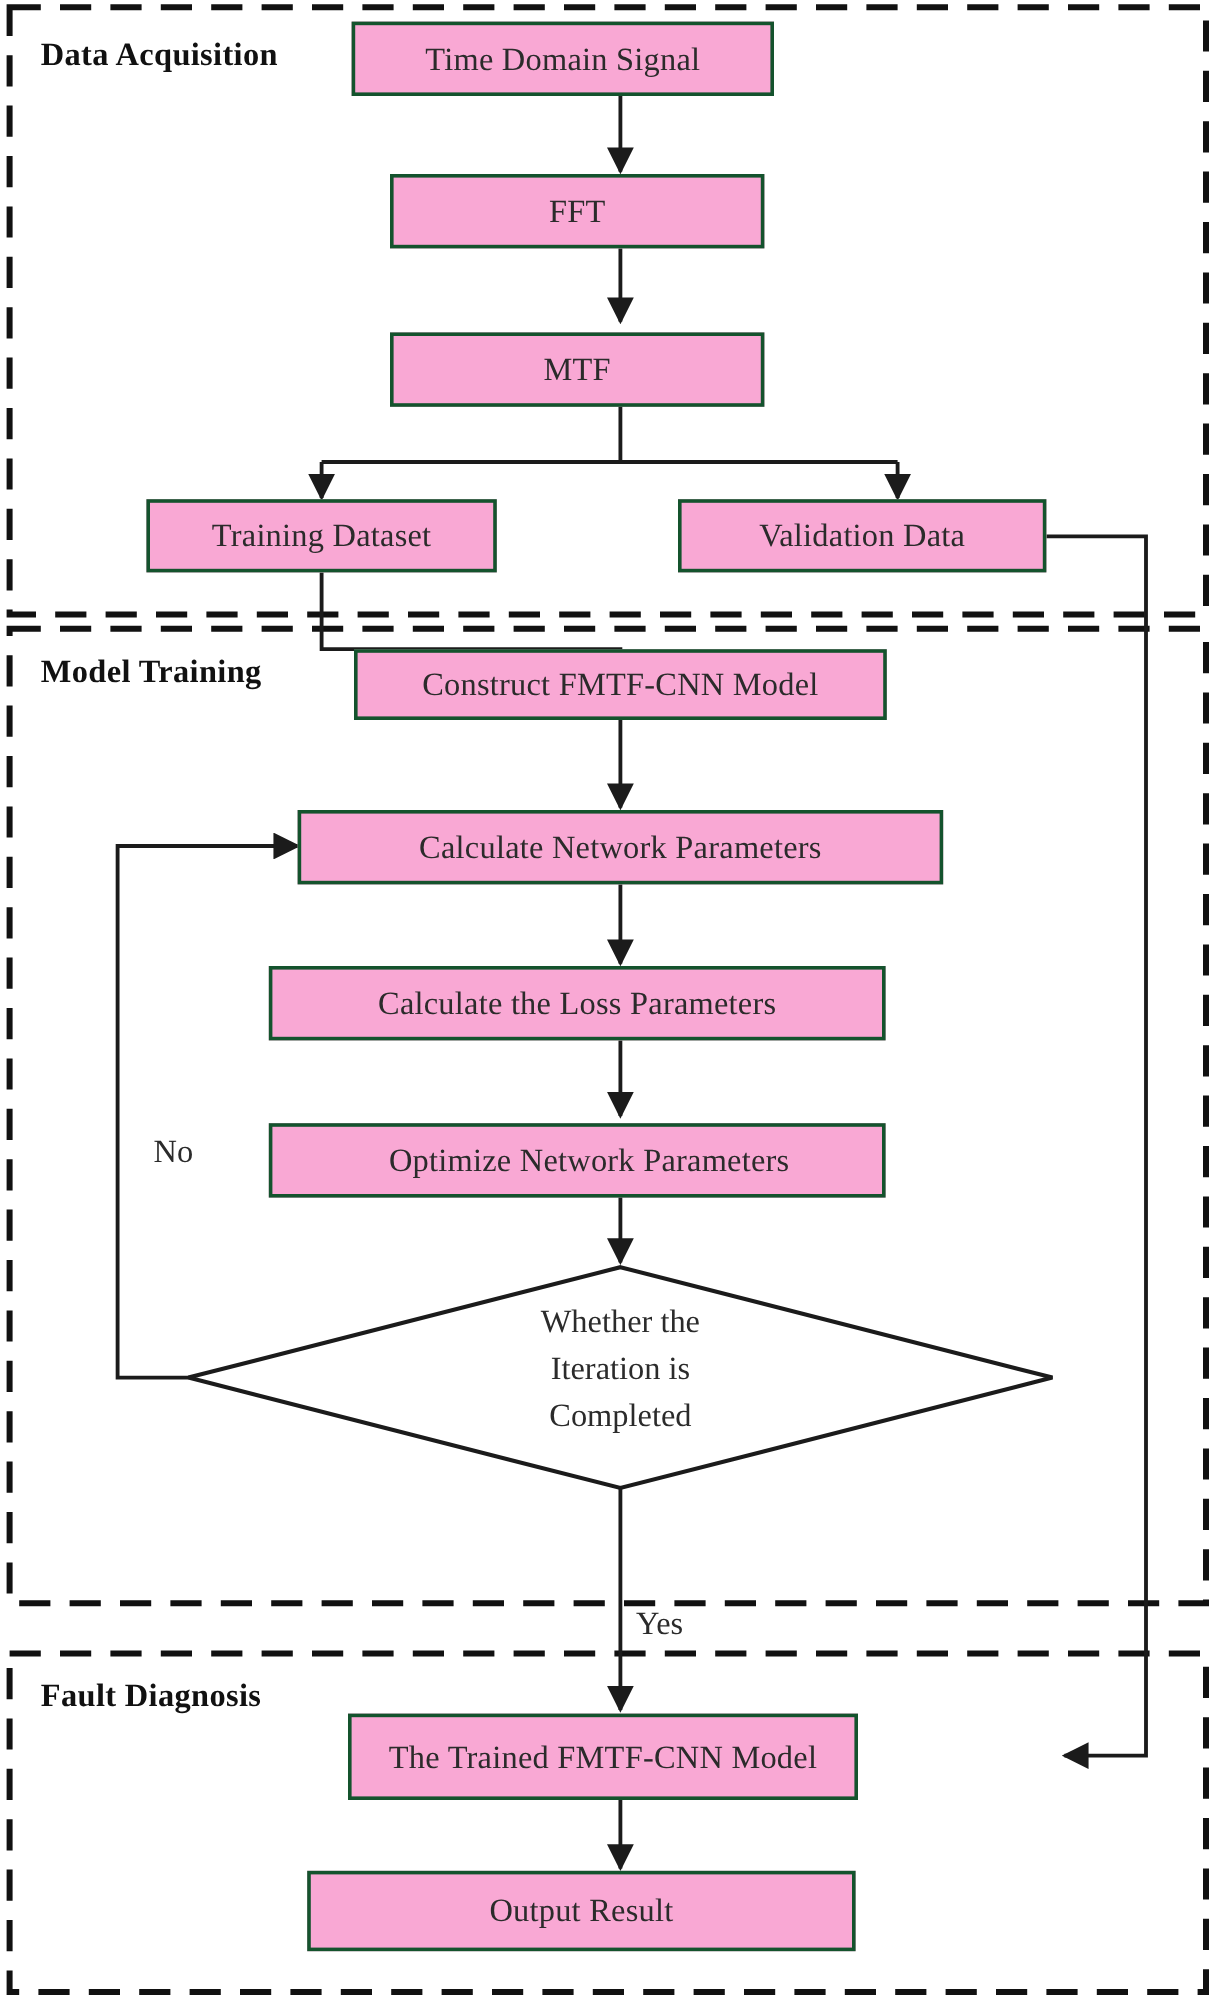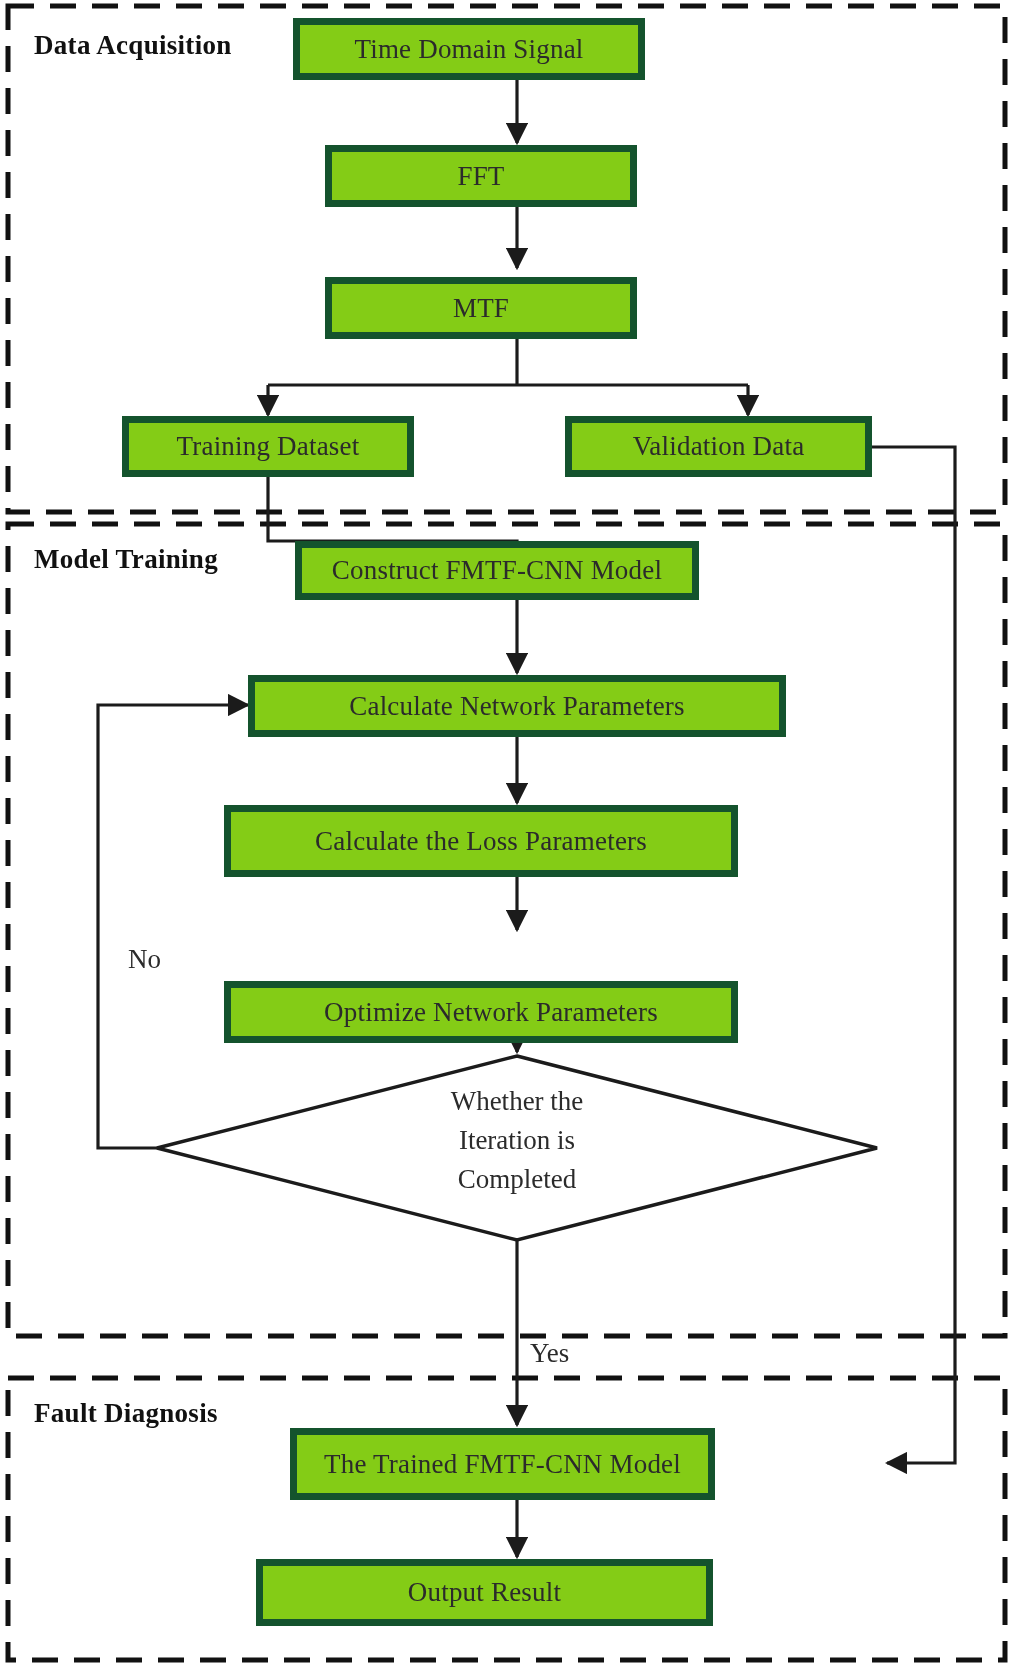--- a/index.html
+++ b/index.html
@@ -18,22 +18,22 @@
   svg#flow {
     position: absolute;
     left: 0;
     top: 0;
     width: 1013px;
     height: 1671px;
   }
   .node-box {
     position: absolute;
     box-sizing: border-box;
-    border: 7px solid #14532d;
-    background: #84cc16;
+    border: 3px solid #14532d;
+    background: #f9a8d4;
     display: flex;
     align-items: center;
     justify-content: center;
     color: #2b2b2b;
     font-size: 27px;
     line-height: 1.05;
     letter-spacing: 0.2px;
     white-space: nowrap;
     font-family: Liberation Serif, serif;
   }
@@ -117,27 +117,27 @@
   <div class="node-box" style="left:293px; top:18px; width:352px; height:62px;">Time Domain Signal</div>
 
   <div class="node-box" style="left:325px; top:145px; width:312px; height:62px;">FFT</div>
 
   <div class="node-box" style="left:325px; top:277px; width:312px; height:62px;">MTF</div>
 
   <div class="node-box" style="left:122px; top:416px; width:292px; height:61px;">Training Dataset</div>
 
   <div class="node-box" style="left:565px; top:416px; width:307px; height:61px;">Validation Data</div>
 
-  <div class="node-box" style="left:295px; top:541px; width:404px; height:59px;">Construct FMTF-CNN Model</div>
+  <div class="node-box" style="left:295px; top:541px; width:444px; height:59px;">Construct FMTF-CNN Model</div>
 
   <div class="node-box" style="left:248px; top:675px; width:538px; height:62px;">Calculate Network Parameters</div>
 
-  <div class="node-box" style="left:224px; top:805px; width:514px; height:72px;">Calculate the Loss Parameters</div>
+  <div class="node-box" style="left:224px; top:805px; width:514px; height:62px;">Calculate the Loss Parameters</div>
 
-  <div class="node-box" style="left:224px; top:981px; width:514px; height:62px;padding-left:20px;">Optimize Network Parameters</div>
+  <div class="node-box" style="left:224px; top:936px; width:514px; height:62px;padding-left:20px;">Optimize Network Parameters</div>
 
   <div class="node-box" style="left:290px; top:1428px; width:425px; height:72px;">The Trained FMTF-CNN Model</div>
 
   <div class="node-box" style="left:256px; top:1559px; width:457px; height:67px;">Output Result</div>
 
   <div class="diamond-text" style="left:357px; top:1082px; width:320px;">Whether the
 Iteration is
 Completed</div>
 
   <div class="edge-label" style="left:128px; top:944px;">No</div>

